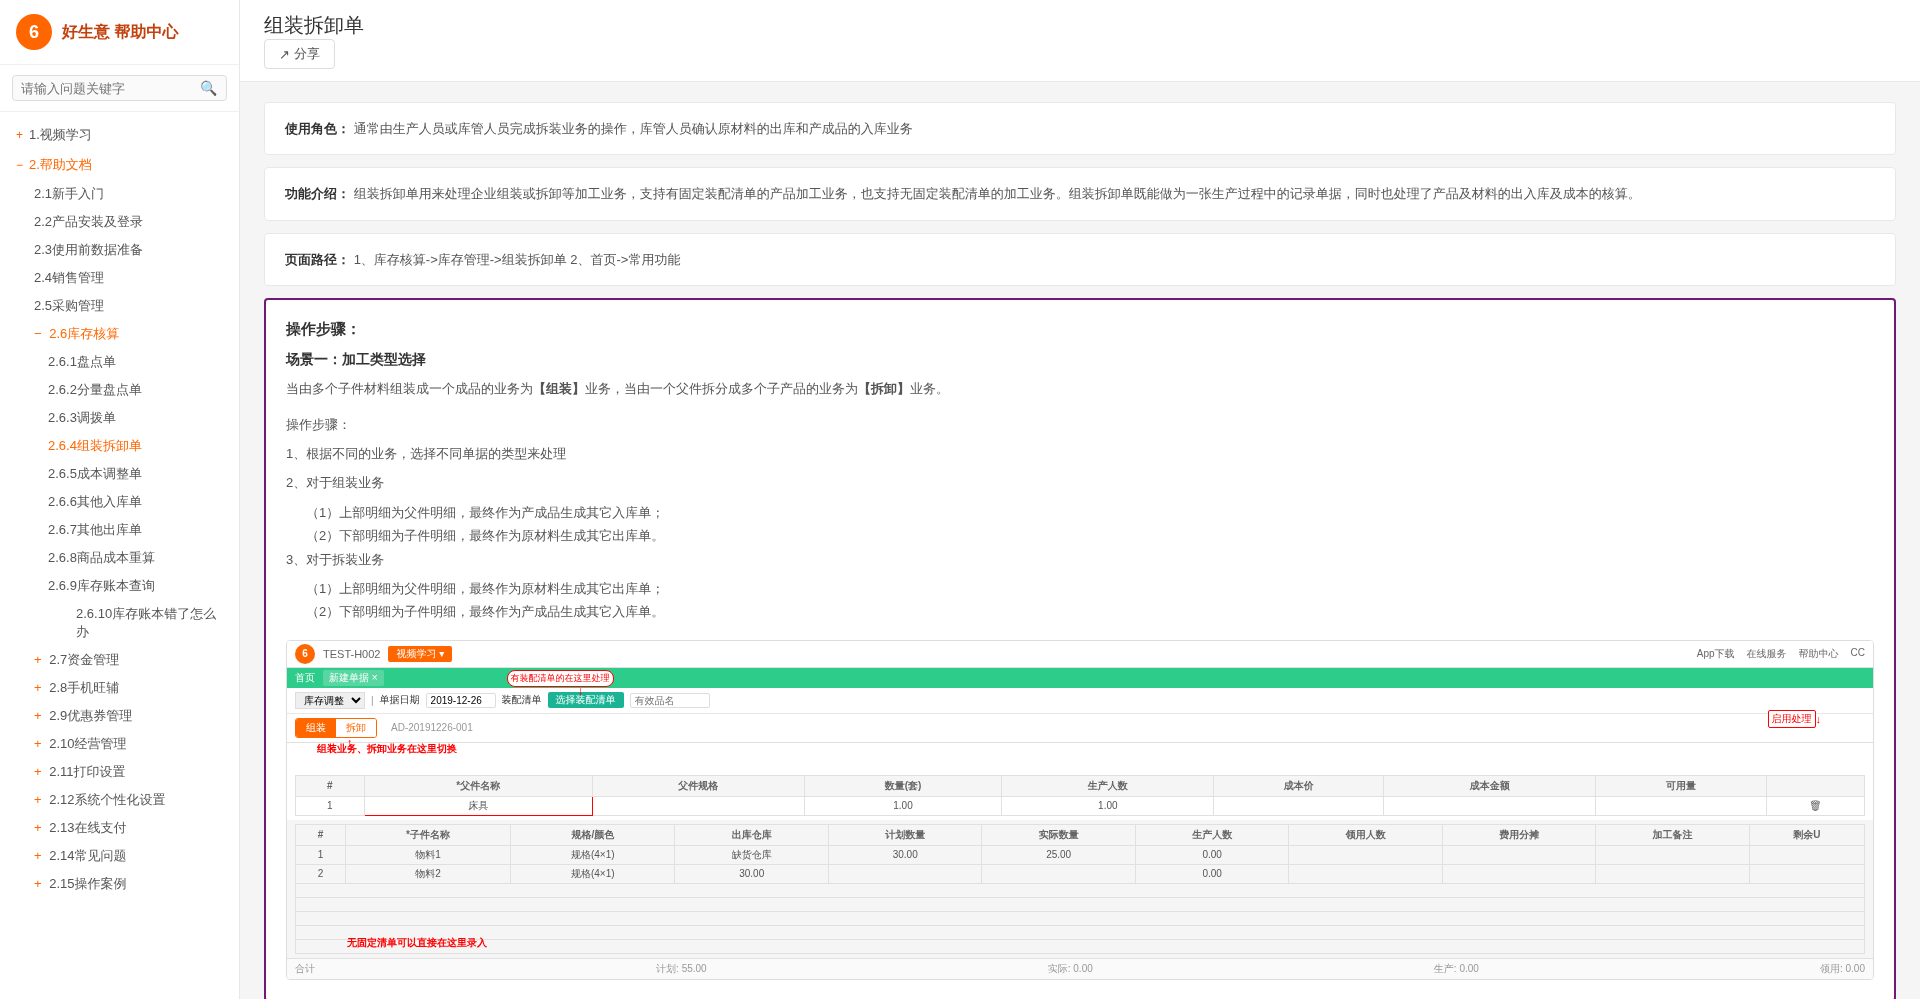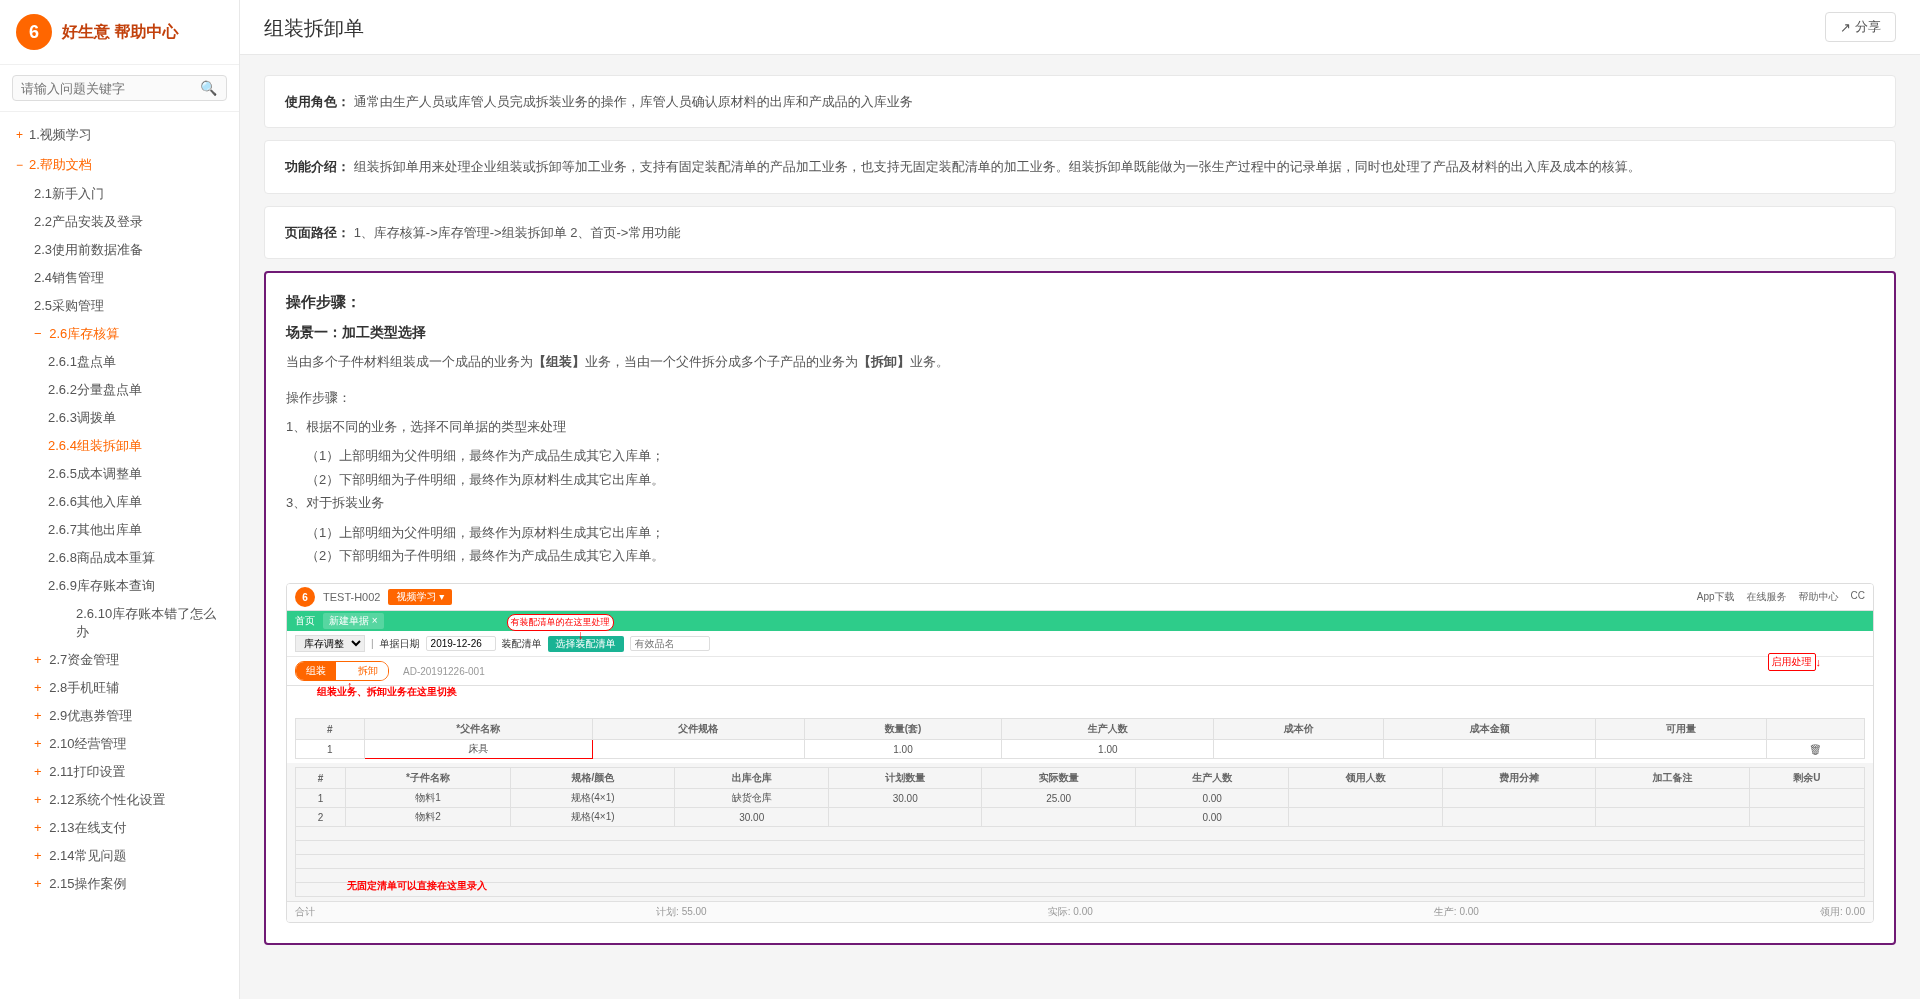--- a/index.html
+++ b/index.html
@@ -56,22 +56,23 @@
       display: flex;
       flex-direction: column;
       overflow: hidden;
       background: #f5f5f5;
     }
     .topbar {
       background: #fff;
       border-bottom: 1px solid #e8e8e8;
       padding: 12px 24px;
       display: flex;
-      align-items: flex-end;
+      align-items: flex-start;
       justify-content: space-between;
+      flex-direction: column;
     }
     .page-title { font-size: 20px; font-weight: 500; color: #333; }
     .share-btn {
       display: flex; align-items: center; gap: 4px;
       border: 1px solid #ddd; border-radius: 4px;
       padding: 5px 14px; font-size: 13px; color: #555; cursor: pointer;
       background: #fff;
     }
 
     .content-area {
@@ -294,20 +295,21 @@
     </div>
 
     <div class="content-section">
       <div class="section-title">操作步骤：</div>
       <div class="scene-title">场景一：加工类型选择</div>
       <div class="scene-desc">
         当由多个子件材料组装成一个成品的业务为<strong>【组装】</strong>业务，当由一个父件拆分成多个子产品的业务为<strong>【拆卸】</strong>业务。
       </div>
       <div class="step-text">操作步骤：</div>
       <div class="step-text">1、根据不同的业务，选择不同单据的类型来处理</div>
+      <div class="step-text">2、对于组装业务</div>
       <div class="sub-step">（1）上部明细为父件明细，最终作为产成品生成其它入库单；</div>
       <div class="sub-step">（2）下部明细为子件明细，最终作为原材料生成其它出库单。</div>
       <div class="step-text">3、对于拆装业务</div>
       <div class="sub-step">（1）上部明细为父件明细，最终作为原材料生成其它出库单；</div>
       <div class="sub-step">（2）下部明细为子件明细，最终作为产成品生成其它入库单。</div>
 
       <div class="screenshot-container annotation-overlay" style="margin-top:16px;">
 
         <div class="app-sim">
 
@@ -342,21 +344,21 @@
             <div style="background:#1ab394;color:#fff;font-size:10px;padding:1px 8px;border-radius:2px;position:relative;">
               选择装配清单
               
               <div style="position:absolute;top:-22px;right:10px;color:red;font-size:9px;white-space:nowrap;border:1px solid red;background:#fff;padding:1px 3px;border-radius:8px;">有装配清单的在这里处理</div>
               <div style="position:absolute;top:-8px;right:40px;color:red;font-size:12px;">↓</div>
             </div>
             <input class="app-input" style="width: 80px;" placeholder="有效品名">
           </div>
 
           <div style="background:#fff;padding:4px 8px;border-bottom:1px solid #e0e0e0;display:flex;align-items:center;gap:6px;position:relative;">
-            <div style="display:flex;gap:12px;border:1px solid #f60;border-radius:9px;overflow:hidden;">
+            <div style="display:flex;gap:0;border:1px solid #f60;border-radius:3px;overflow:hidden;">
               <button class="app-type-btn active" style="border-radius:0;margin:0;border:none;background:#f60;color:#fff;padding:2px 10px;font-size:10px;">组装</button>
               <button class="app-type-btn" style="border-radius:0;margin:0;border:none;background:#fff;color:#f60;padding:2px 10px;font-size:10px;">拆卸</button>
             </div>
             <span style="font-size:10px;color:#999;margin-left:8px;">AD-20191226-001</span>
 
             <div style="position:absolute;left:30px;top:28px;color:red;font-size:10px;font-weight:bold;white-space:nowrap;">组装业务、拆卸业务在这里切换</div>
             <div style="position:absolute;left:60px;top:22px;color:red;font-size:11px;">↑</div>
 
             <div style="position:absolute;right:52px;top:-4px;display:flex;flex-direction:row;align-items:center;">
               <span style="color:red;font-size:10px;border:1px solid red;background:#fff;padding:1px 3px;border-radius:2px;white-space:nowrap;">启用处理</span>

